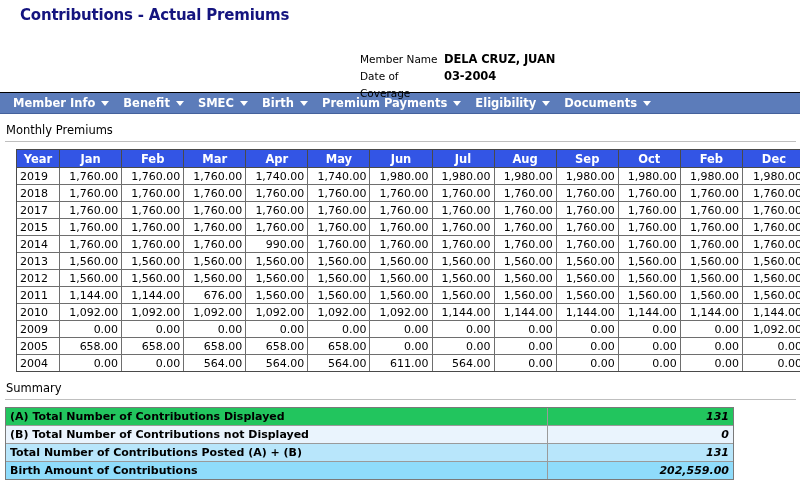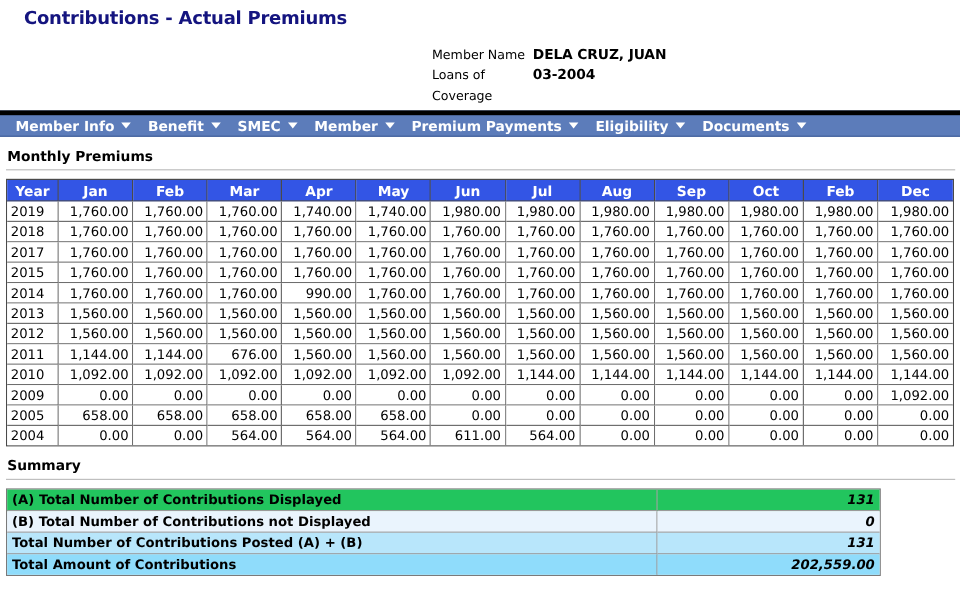--- a/index.html
+++ b/index.html
@@ -31,21 +31,21 @@
   .id-block {
     position: relative;
     margin: 10px 0 0 0;
     height: 50px;
   }
   .id-col {
     position: absolute;
     top: 0;
   }
   .id-col.left  { left: 6px; }
-  .id-col.right { left: 360px; top: 3px; }
+  .id-col.right { left: 360px; top: 17px; }
 
   .id-row {
     display: flex;
     align-items: baseline;
     height: 17px;
     line-height: 17px;
   }
   .id-label {
     font-size: 10.5px;
     color: #000;
@@ -56,21 +56,21 @@
   .id-value {
     font-size: 11.5px;
     font-weight: bold;
     letter-spacing: -0.1px;
   }
 
   
   .menubar {
     margin-top: 8px;
     background: #5c7cba;
-    border-top: 4px solid #000000;
+    border-top: 1px solid #000000;
     border-bottom: 1px solid #44619c;
     height: 22px;
     display: flex;
     align-items: center;
     padding-left: 10px;
     box-sizing: border-box;
   }
   .menu-item {
     display: flex;
     align-items: center;
@@ -89,33 +89,33 @@
     width: 0;
     height: 0;
     border-left: 4px solid transparent;
     border-right: 4px solid transparent;
     border-top: 5px solid #ffffff;
   }
 
   
   .section-heading {
     font-size: 11.5px;
-    font-weight: bold;
+    font-weight: normal;
     padding: 9px 0 4px 6px;
     color: #000;
   }
   .section-rule {
     height: 1px;
     background: #bfbfbf;
     margin: 0 4px 7px 5px;
   }
 
   
   .grid-wrap {
-    padding: 0 5px;
+    padding: 0 16px;
     box-sizing: border-box;
   }
   table.premiums {
     border-collapse: separate;
     border-spacing: 0;
     width: 790px;
     table-layout: fixed;
     border: 1px solid #4a4a4a;
     background: #ffffff;
   }
@@ -189,41 +189,41 @@
 
 <div class="page-title">Contributions - Actual Premiums</div>
 
 <div class="id-block">
   <div class="id-col right">
     <div class="id-row">
       <span class="id-label">Member Name</span>
       <span class="id-value">DELA CRUZ, JUAN</span>
     </div>
     <div class="id-row">
-      <span class="id-label">Loans of Coverage</span>
+      <span class="id-label">Date of Coverage</span>
       <span class="id-value">03-2004</span>
     </div>
   </div>
 </div>
 
 <div class="menubar" id="menubar">
     <div class="menu-item">
       <span>Member Info</span>
       <span class="menu-caret"></span>
     </div>
     <div class="menu-item">
       <span>Benefit</span>
       <span class="menu-caret"></span>
     </div>
     <div class="menu-item">
       <span>SMEC</span>
       <span class="menu-caret"></span>
     </div>
     <div class="menu-item">
-      <span>Member</span>
+      <span>Birth</span>
       <span class="menu-caret"></span>
     </div>
     <div class="menu-item">
       <span>Premium Payments</span>
       <span class="menu-caret"></span>
     </div>
     <div class="menu-item">
       <span>Eligibility</span>
       <span class="menu-caret"></span>
     </div>
@@ -467,18 +467,18 @@
         </tr>
         <tr>
           <td class="lbl fill-1">(B) Total Number of Contributions not Displayed</td>
           <td class="val fill-1">0</td>
         </tr>
         <tr>
           <td class="lbl fill-2">Total Number of Contributions Posted (A) + (B)</td>
           <td class="val fill-2">131</td>
         </tr>
         <tr>
-          <td class="lbl fill-3">Total Amount of Contributions</td>
+          <td class="lbl fill-3">Birth Amount of Contributions</td>
           <td class="val fill-3">202,559.00</td>
         </tr>
       </tbody>
   </table>
 </div>
 
 </body></html>

